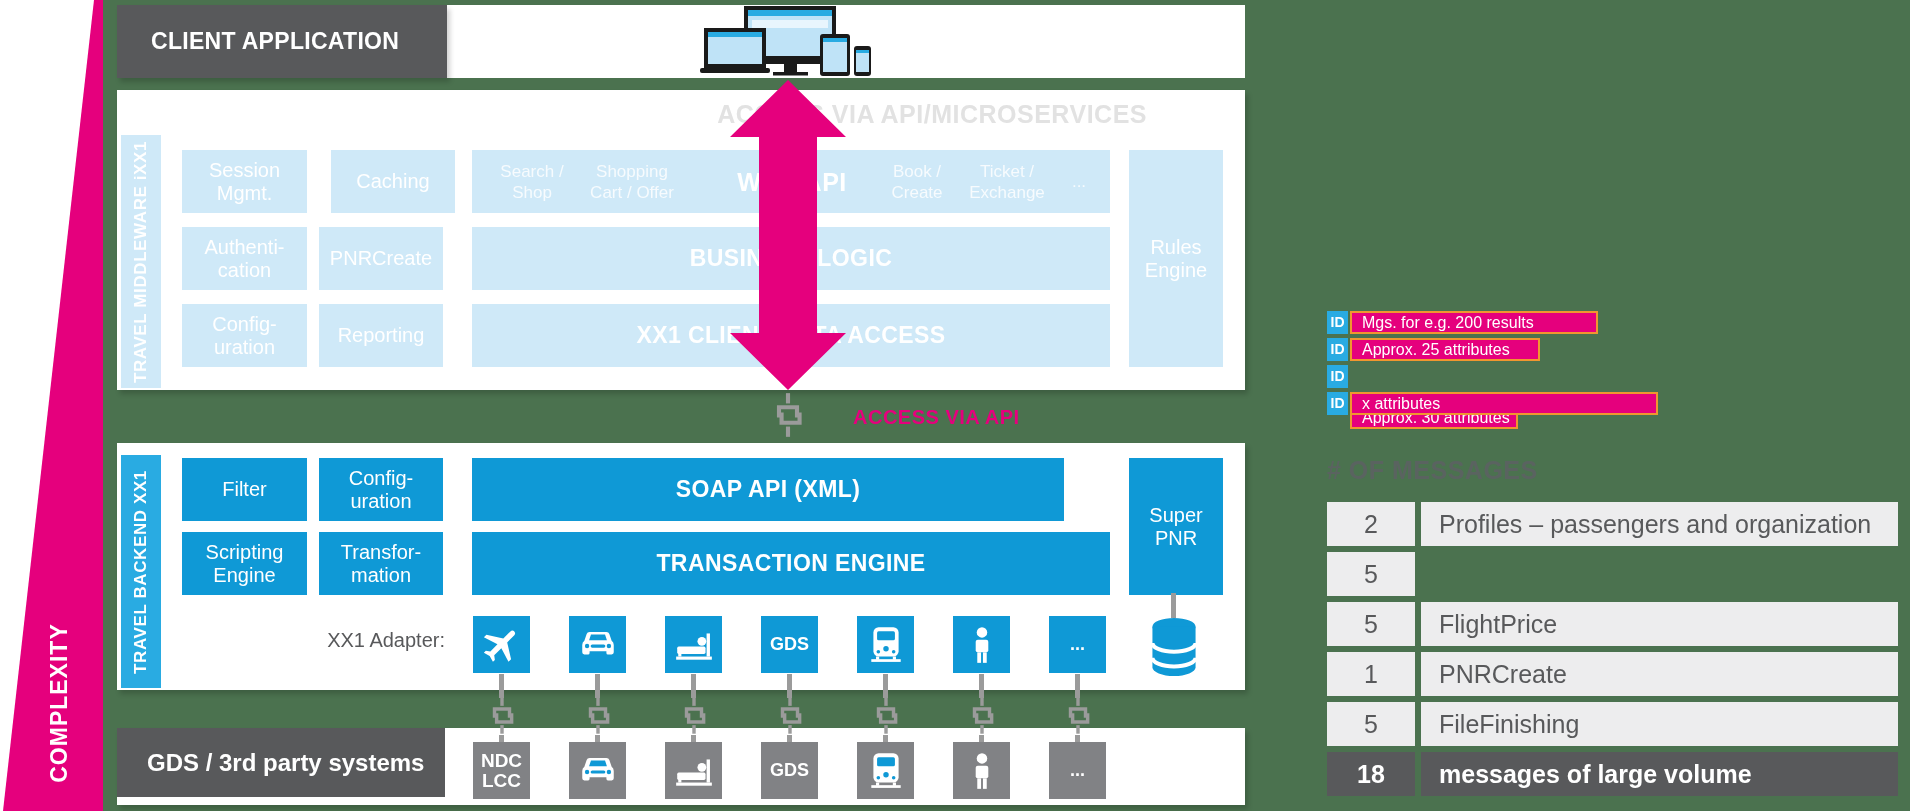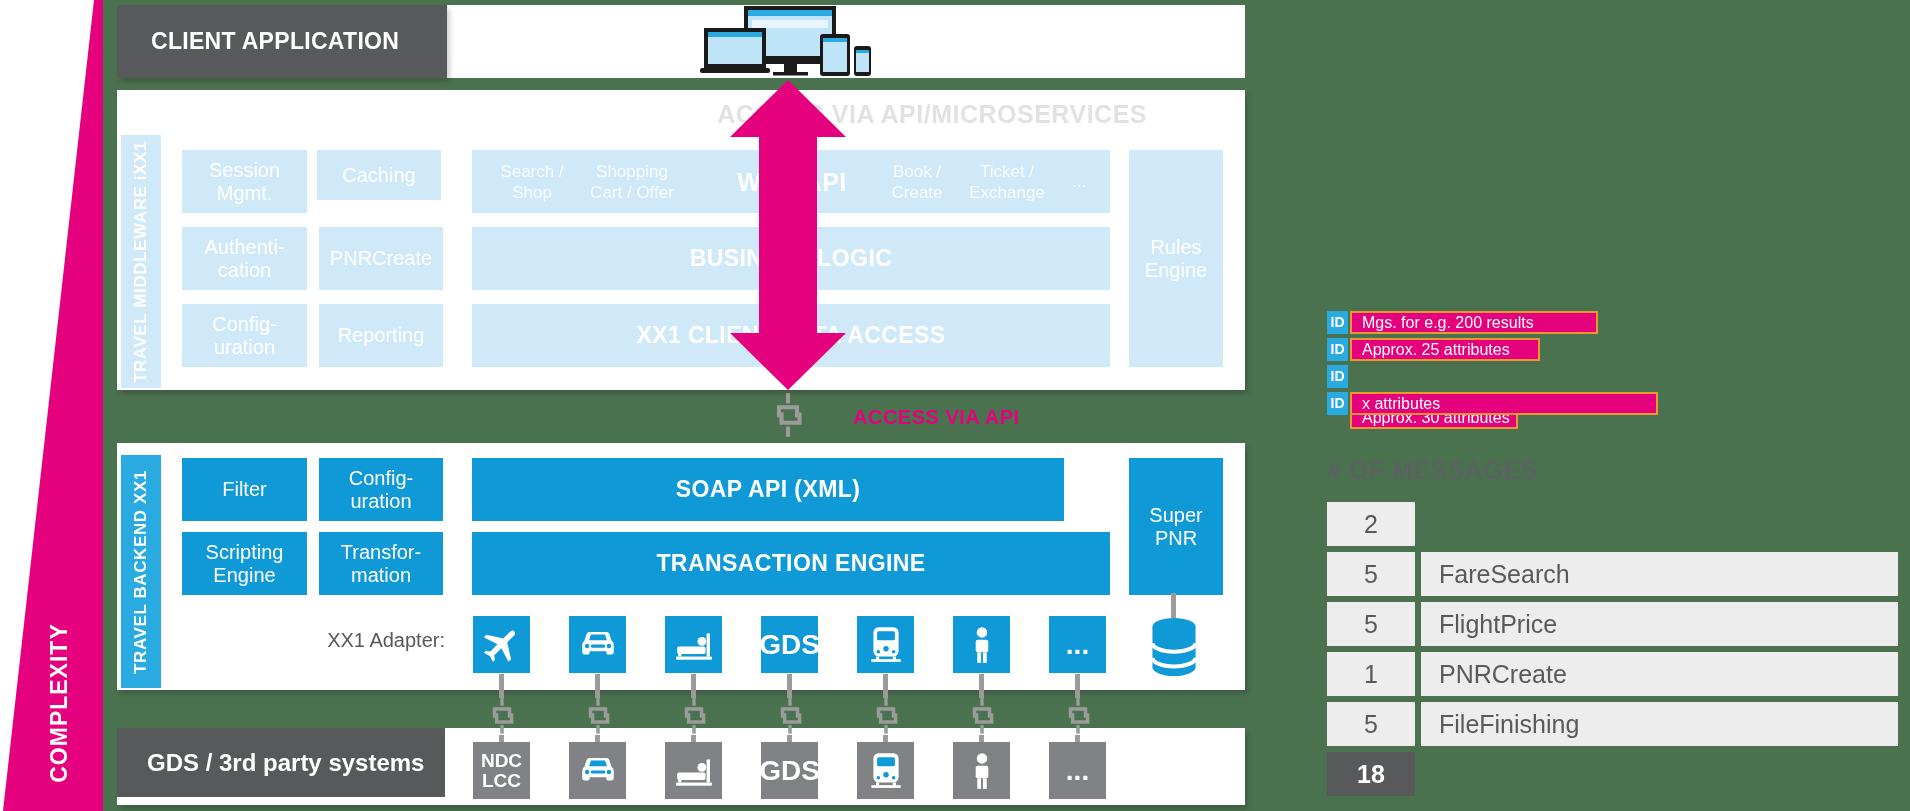--- a/index.html
+++ b/index.html
@@ -51,21 +51,21 @@
     font-size:25px;font-weight:bold;letter-spacing:.5px;}
   .arrow-svg{left:725px;top:80px;z-index:6;}
   .access-api{left:853px;top:406px;width:260px;color:#e5007d;font-size:20px;
     font-weight:bold;letter-spacing:.5px;z-index:3;}
   .adapter-label{left:287px;top:629px;width:158px;text-align:right;
     color:#58595b;font-size:20px;z-index:2;}
   .icon-box{width:57px;height:57px;display:flex;align-items:center;
     justify-content:center;z-index:2;}
   .blue-icon{background:#0f99d6;}
   .gray-icon{background:#818285;}
-  .icon-box .txt{color:#fff;font-weight:bold;font-size:28px;text-align:center;
+  .icon-box .txt{color:#fff;font-weight:bold;font-size:18px;text-align:center;
     line-height:1.05;white-space:pre-line;}
   .icon-box .txt.small{font-size:19px;}
   .gline{background:#9b9b9b;width:5px;z-index:2;}
   .conn{z-index:3;}
   .gds-box{left:4px;top:4px;width:328px;height:69px;background:#58595b;
     color:#fff;display:flex;align-items:center;padding-left:30px;
     box-sizing:border-box;font-size:24px;font-weight:bold;}
   
   .vol-title{left:1327px;top:264px;color:#e5007d;font-size:27px;
     font-weight:bold;letter-spacing:.5px;z-index:2;}
@@ -178,21 +178,21 @@
     <rect x="156" y="44" width="13" height="3" fill="#29abe2"></rect>
   </svg>
 
   <div class="abs panel mw-panel shadow">
     <div class="abs access-ms">ACCESS VIA API/MICROSERVICES</div>
     <div class="abs side-strip mw-strip">
       <span>TRAVEL MIDDLEWARE iXX1</span>
     </div>
     <div class="abs lb-box ml" style="left:65px;top:60px;width:125px;height:63px">Session
 Mgmt.</div>
-    <div class="abs lb-box" style="left:200px;top:60px;width:124px;height:50px">Caching</div>
+    <div class="abs lb-box" style="left:214px;top:60px;width:124px;height:63px">Caching</div>
     <div class="abs lb-box ml" style="left:65px;top:137px;width:125px;height:63px">Authenti-
 cation</div>
     <div class="abs lb-box" style="left:202px;top:137px;width:124px;height:63px">PNRCreate</div>
     <div class="abs lb-box ml" style="left:65px;top:214px;width:125px;height:63px">Config-
 uration</div>
     <div class="abs lb-box" style="left:202px;top:214px;width:124px;height:63px">Reporting</div>
 
     <div class="abs lb-box" style="left:355px;top:60px;width:638px;height:63px">
       <span class="sub-lbl" style="left:14px;width:92px">Search /
 Shop</span>
@@ -367,35 +367,36 @@
   </div>
   <div class="abs bar-row" style="left:1327px;top:392px">
     <div class="id-chip">ID</div>
     <div class="vbar" style="width: 308px;">x attributes</div>
   </div>
 
   <div class="abs msg-title"># OF MESSAGES</div>
   <div class="abs msg-table">
     <div class="trow">
       <div class="tc1">2</div>
+      <div class="tc2">Profiles – passengers and organization</div>
     </div>
     <div class="trow">
       <div class="tc1">5</div>
-      <div class="tc2">FareSearch</div>
     </div>
     <div class="trow">
       <div class="tc1">5</div>
       <div class="tc2">FlightPrice</div>
     </div>
     <div class="trow">
       <div class="tc1">1</div>
       <div class="tc2">PNRCreate</div>
     </div>
     <div class="trow">
       <div class="tc1">5</div>
       <div class="tc2">FileFinishing</div>
     </div>
     <div class="trow total">
       <div class="tc1">18</div>
+      <div class="tc2">messages of large volume</div>
     </div>
   </div>
 
 </div>
 
 </body></html>

